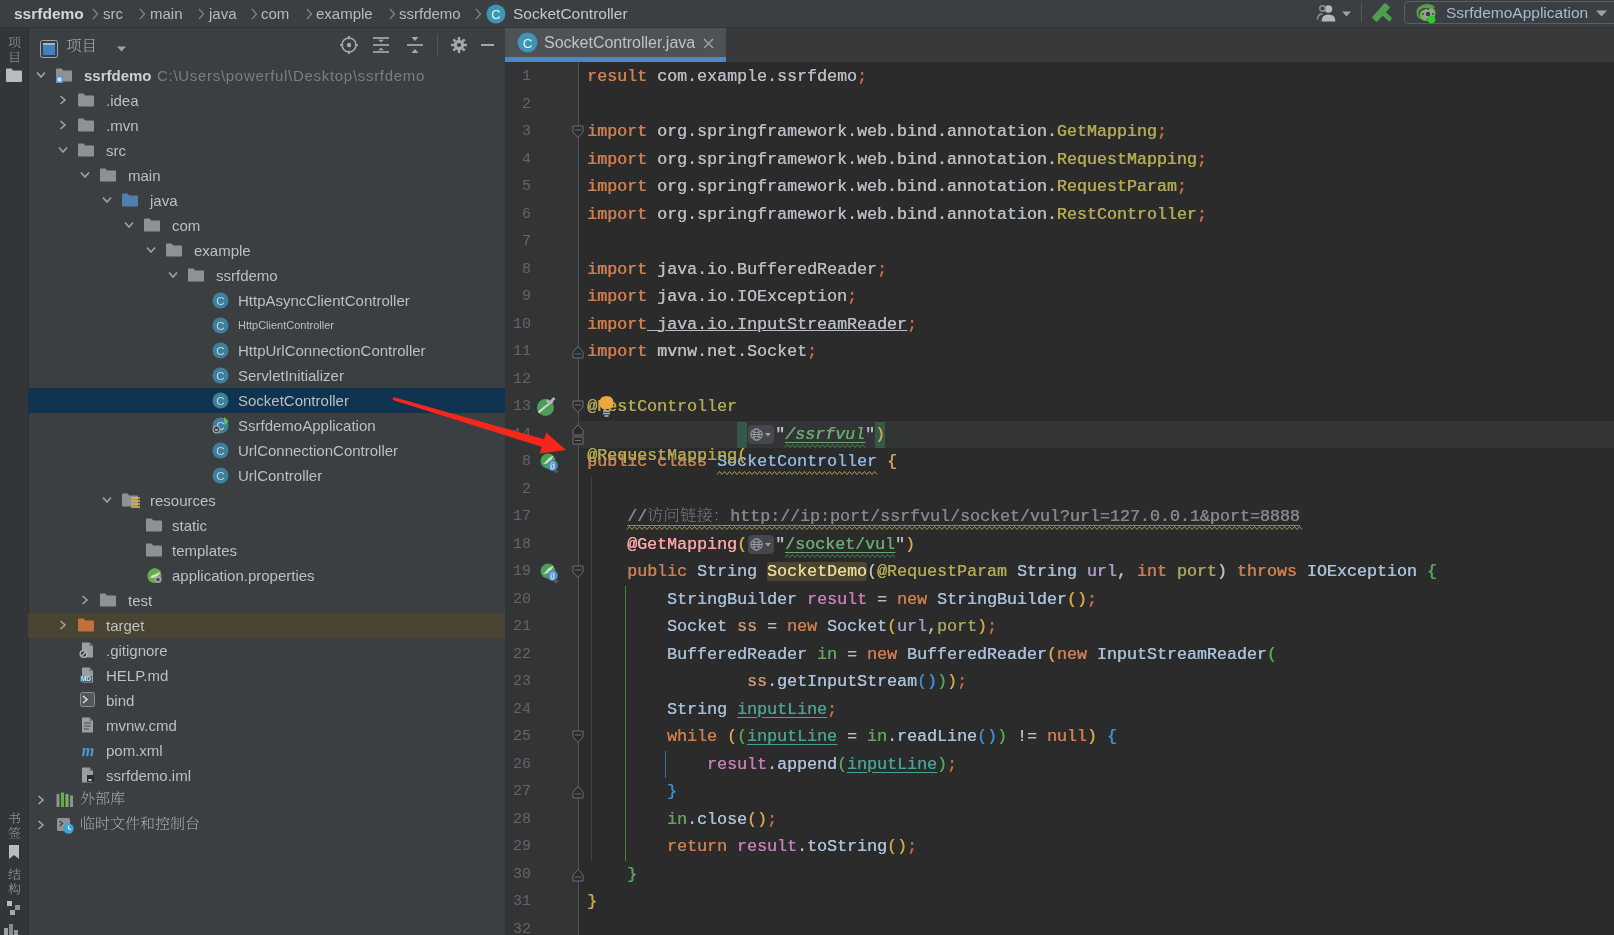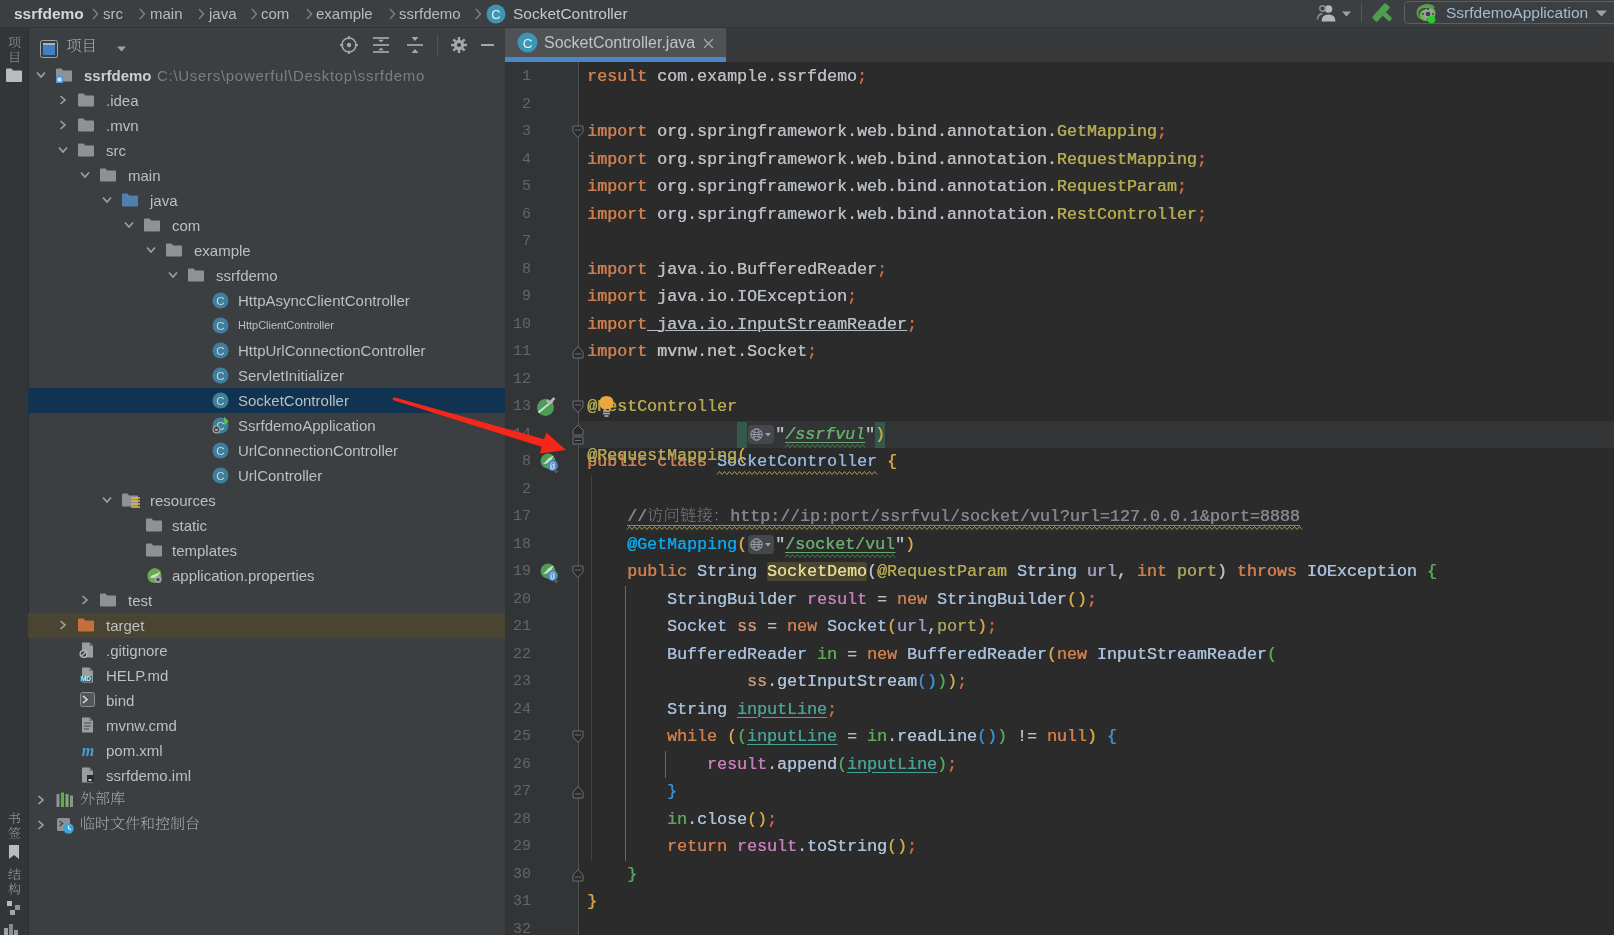--- a/index.html
+++ b/index.html
@@ -583,21 +583,21 @@
       <path transform="translate(33.00,13.93) scale(0.01620,-0.01620)" d="M851 493Q851 493 864.0 483.0Q877 473 895.0 458.0Q913 443 927 429Q924 413 901 413H586L578 443H811ZM751 810Q747 802 736.5 796.5Q726 791 704 795L715 810Q708 774 695.0 723.0Q682 672 665.5 616.0Q649 560 632.0 507.0Q615 454 601 413H611L582 387L528 438Q539 444 555.5 449.5Q572 455 584 458L562 423Q573 451 585.5 491.0Q598 531 612.0 577.5Q626 624 639.0 671.5Q652 719 662.5 761.5Q673 804 679 836ZM800 586Q798 576 790.0 569.0Q782 562 763 560V32Q763 29 758.0 25.0Q753 21 745.5 17.5Q738 14 730 14H721V596ZM889 324Q889 324 901.5 314.0Q914 304 932.0 289.0Q950 274 964 260Q960 244 939 244H531L523 274H848ZM868 742Q868 742 880.5 732.0Q893 722 911.0 707.0Q929 692 943 678Q940 662 917 662H519L511 692H826ZM368 778Q408 749 431.5 720.5Q455 692 465.5 666.0Q476 640 477.0 620.0Q478 600 471.5 587.5Q465 575 454.0 573.5Q443 572 431 583Q431 614 419.5 648.5Q408 683 390.5 715.5Q373 748 354 771ZM438 104Q449 104 456.0 101.5Q463 99 470 91Q502 52 539.5 32.0Q577 12 626.5 5.0Q676 -2 742 -2Q803 -2 859.5 -1.5Q916 -1 978 1V-13Q964 -15 956.0 -23.5Q948 -32 946 -46Q911 -46 877.0 -46.0Q843 -46 808.0 -46.0Q773 -46 733 -46Q663 -46 613.0 -35.5Q563 -25 525.5 0.0Q488 25 455 69Q442 83 428 69Q419 56 403.5 36.0Q388 16 371.5 -5.0Q355 -26 343 -43Q350 -55 339 -63L295 -12Q312 1 333.5 20.5Q355 40 376.0 59.0Q397 78 414.0 91.0Q431 104 438 104ZM460 86H418V435H332L326 464H404L435 506L507 446Q502 441 491.5 435.5Q481 430 460 427ZM298 750Q298 750 309.0 741.0Q320 732 336.0 719.0Q352 706 365 692Q362 676 340 676H130L145 706H262ZM169 10Q185 23 211.5 47.0Q238 71 271.0 102.0Q304 133 338 166L350 153Q336 135 312.0 105.0Q288 75 258.5 38.5Q229 2 197 -34ZM211 518 220 512V9L186 -7L197 15Q208 1 208.5 -12.5Q209 -26 205.0 -35.5Q201 -45 196 -49L147 -1Q166 14 171.5 21.0Q177 28 177 39V518ZM301 393Q301 393 312.5 383.5Q324 374 340.5 360.5Q357 347 370 334Q366 318 345 318H44L36 348H264ZM286 569Q286 569 297.0 560.0Q308 551 323.5 538.5Q339 526 351 513Q347 497 326 497H101L93 527H252ZM206 794Q191 742 167.0 677.5Q143 613 114.0 550.5Q85 488 54 441L39 450Q56 486 74.0 535.5Q92 585 108.5 639.5Q125 694 138.0 746.0Q151 798 158 839L240 814Q239 806 231.5 801.0Q224 796 206 794Z"></path>
       <path transform="translate(49.50,13.93) scale(0.01620,-0.01620)" d="M441 157Q563 126 649.0 97.0Q735 68 789.5 42.0Q844 16 874.0 -5.0Q904 -26 914.0 -42.0Q924 -58 920.0 -66.5Q916 -75 903.5 -76.0Q891 -77 876 -68Q804 -15 684.0 38.5Q564 92 412 140ZM412 140Q429 164 450.5 201.0Q472 238 494.0 279.5Q516 321 533.5 359.0Q551 397 561 422L638 397Q634 387 624.0 381.5Q614 376 588 379L603 392Q593 370 576.5 338.0Q560 306 540.0 271.0Q520 236 499.0 202.0Q478 168 460 140ZM571 840Q608 825 630.0 807.5Q652 790 662.5 772.5Q673 755 674.0 740.5Q675 726 669.5 716.5Q664 707 654.5 705.0Q645 703 633 712Q629 743 607.0 777.0Q585 811 559 832ZM815 295Q794 211 756.5 148.5Q719 86 659.0 41.0Q599 -4 512.0 -32.5Q425 -61 304 -77L299 -58Q444 -31 539.0 14.0Q634 59 688.5 131.5Q743 204 765 311H815ZM833 620Q826 601 795 601Q776 567 746.5 527.0Q717 487 687 454H664Q680 480 696.0 513.0Q712 546 726.5 580.5Q741 615 751 644ZM474 649Q510 625 531.5 601.0Q553 577 563.0 556.0Q573 535 573.5 518.0Q574 501 568.0 491.5Q562 482 552.0 480.5Q542 479 531 489Q529 514 517.5 542.0Q506 570 491.0 596.5Q476 623 461 642ZM881 359Q881 359 888.0 353.0Q895 347 906.0 338.0Q917 329 929.5 318.0Q942 307 952 297Q950 289 944.0 285.0Q938 281 927 281H322L314 311H842ZM881 520Q881 520 888.0 514.0Q895 508 906.5 499.0Q918 490 930.5 479.0Q943 468 953 458Q949 442 927 442H364L356 472H842ZM877 743Q877 743 883.5 738.0Q890 733 900.5 724.5Q911 716 922.5 706.0Q934 696 943 686Q940 670 919 670H373L365 700H842ZM28 295Q56 304 108.5 324.5Q161 345 228.0 372.5Q295 400 366 430L372 415Q319 387 245.5 346.5Q172 306 79 259Q76 240 62 233ZM276 824Q274 814 265.5 807.0Q257 800 239 798V7Q239 -14 234.0 -30.5Q229 -47 212.5 -57.5Q196 -68 160 -72Q158 -62 153.5 -52.5Q149 -43 140 -37Q130 -30 111.5 -25.5Q93 -21 65 -18V-1Q65 -1 79.0 -2.0Q93 -3 112.0 -4.5Q131 -6 148.5 -7.0Q166 -8 172 -8Q186 -8 190.5 -3.5Q195 1 195 12V834ZM317 658Q317 658 328.5 648.5Q340 639 356.5 625.5Q373 612 387 598Q383 582 361 582H50L42 612H279Z"></path>
       <path transform="translate(66.00,13.93) scale(0.01620,-0.01620)" d="M218 38Q196 38 181.5 53.0Q167 68 167 87Q167 109 181.5 123.0Q196 137 218 137Q241 137 255.0 123.0Q269 109 269 87Q269 68 255.0 53.0Q241 38 218 38ZM218 446Q196 446 181.5 461.0Q167 476 167 495Q167 517 181.5 531.0Q196 545 218 545Q241 545 255.0 531.0Q269 517 269 495Q269 476 255.0 461.0Q241 446 218 446Z"></path>
     </svg>
   </div>
 <div class="cl" style="left:730px;top:503.00px;color:#82868b">http://ip:port/ssrfvul/socket/vul?url=127.0.0.1&amp;port=8888</div>
 <div class="abs" style="left:627px;top:524.8px;width:673px;height:1px;background:#82868b"></div>
 <svg class="abs" style="left:627.0px;top:525.8px" width="673" height="4" viewBox="0 0 673 4">
     <path d="M0 3.5 L2.5 0.5 L5.0 3.5 L7.5 0.5 L10.0 3.5 L12.5 0.5 L15.0 3.5 L17.5 0.5 L20.0 3.5 L22.5 0.5 L25.0 3.5 L27.5 0.5 L30.0 3.5 L32.5 0.5 L35.0 3.5 L37.5 0.5 L40.0 3.5 L42.5 0.5 L45.0 3.5 L47.5 0.5 L50.0 3.5 L52.5 0.5 L55.0 3.5 L57.5 0.5 L60.0 3.5 L62.5 0.5 L65.0 3.5 L67.5 0.5 L70.0 3.5 L72.5 0.5 L75.0 3.5 L77.5 0.5 L80.0 3.5 L82.5 0.5 L85.0 3.5 L87.5 0.5 L90.0 3.5 L92.5 0.5 L95.0 3.5 L97.5 0.5 L100.0 3.5 L102.5 0.5 L105.0 3.5 L107.5 0.5 L110.0 3.5 L112.5 0.5 L115.0 3.5 L117.5 0.5 L120.0 3.5 L122.5 0.5 L125.0 3.5 L127.5 0.5 L130.0 3.5 L132.5 0.5 L135.0 3.5 L137.5 0.5 L140.0 3.5 L142.5 0.5 L145.0 3.5 L147.5 0.5 L150.0 3.5 L152.5 0.5 L155.0 3.5 L157.5 0.5 L160.0 3.5 L162.5 0.5 L165.0 3.5 L167.5 0.5 L170.0 3.5 L172.5 0.5 L175.0 3.5 L177.5 0.5 L180.0 3.5 L182.5 0.5 L185.0 3.5 L187.5 0.5 L190.0 3.5 L192.5 0.5 L195.0 3.5 L197.5 0.5 L200.0 3.5 L202.5 0.5 L205.0 3.5 L207.5 0.5 L210.0 3.5 L212.5 0.5 L215.0 3.5 L217.5 0.5 L220.0 3.5 L222.5 0.5 L225.0 3.5 L227.5 0.5 L230.0 3.5 L232.5 0.5 L235.0 3.5 L237.5 0.5 L240.0 3.5 L242.5 0.5 L245.0 3.5 L247.5 0.5 L250.0 3.5 L252.5 0.5 L255.0 3.5 L257.5 0.5 L260.0 3.5 L262.5 0.5 L265.0 3.5 L267.5 0.5 L270.0 3.5 L272.5 0.5 L275.0 3.5 L277.5 0.5 L280.0 3.5 L282.5 0.5 L285.0 3.5 L287.5 0.5 L290.0 3.5 L292.5 0.5 L295.0 3.5 L297.5 0.5 L300.0 3.5 L302.5 0.5 L305.0 3.5 L307.5 0.5 L310.0 3.5 L312.5 0.5 L315.0 3.5 L317.5 0.5 L320.0 3.5 L322.5 0.5 L325.0 3.5 L327.5 0.5 L330.0 3.5 L332.5 0.5 L335.0 3.5 L337.5 0.5 L340.0 3.5 L342.5 0.5 L345.0 3.5 L347.5 0.5 L350.0 3.5 L352.5 0.5 L355.0 3.5 L357.5 0.5 L360.0 3.5 L362.5 0.5 L365.0 3.5 L367.5 0.5 L370.0 3.5 L372.5 0.5 L375.0 3.5 L377.5 0.5 L380.0 3.5 L382.5 0.5 L385.0 3.5 L387.5 0.5 L390.0 3.5 L392.5 0.5 L395.0 3.5 L397.5 0.5 L400.0 3.5 L402.5 0.5 L405.0 3.5 L407.5 0.5 L410.0 3.5 L412.5 0.5 L415.0 3.5 L417.5 0.5 L420.0 3.5 L422.5 0.5 L425.0 3.5 L427.5 0.5 L430.0 3.5 L432.5 0.5 L435.0 3.5 L437.5 0.5 L440.0 3.5 L442.5 0.5 L445.0 3.5 L447.5 0.5 L450.0 3.5 L452.5 0.5 L455.0 3.5 L457.5 0.5 L460.0 3.5 L462.5 0.5 L465.0 3.5 L467.5 0.5 L470.0 3.5 L472.5 0.5 L475.0 3.5 L477.5 0.5 L480.0 3.5 L482.5 0.5 L485.0 3.5 L487.5 0.5 L490.0 3.5 L492.5 0.5 L495.0 3.5 L497.5 0.5 L500.0 3.5 L502.5 0.5 L505.0 3.5 L507.5 0.5 L510.0 3.5 L512.5 0.5 L515.0 3.5 L517.5 0.5 L520.0 3.5 L522.5 0.5 L525.0 3.5 L527.5 0.5 L530.0 3.5 L532.5 0.5 L535.0 3.5 L537.5 0.5 L540.0 3.5 L542.5 0.5 L545.0 3.5 L547.5 0.5 L550.0 3.5 L552.5 0.5 L555.0 3.5 L557.5 0.5 L560.0 3.5 L562.5 0.5 L565.0 3.5 L567.5 0.5 L570.0 3.5 L572.5 0.5 L575.0 3.5 L577.5 0.5 L580.0 3.5 L582.5 0.5 L585.0 3.5 L587.5 0.5 L590.0 3.5 L592.5 0.5 L595.0 3.5 L597.5 0.5 L600.0 3.5 L602.5 0.5 L605.0 3.5 L607.5 0.5 L610.0 3.5 L612.5 0.5 L615.0 3.5 L617.5 0.5 L620.0 3.5 L622.5 0.5 L625.0 3.5 L627.5 0.5 L630.0 3.5 L632.5 0.5 L635.0 3.5 L637.5 0.5 L640.0 3.5 L642.5 0.5 L645.0 3.5 L647.5 0.5 L650.0 3.5 L652.5 0.5 L655.0 3.5 L657.5 0.5 L660.0 3.5 L662.5 0.5 L665.0 3.5 L667.5 0.5 L670.0 3.5 L672.5 0.5 L675.0 3.5" stroke="#b2a852" fill="none" stroke-width="0.9"></path>
   </svg>
-<div class="cl" style="left:587px;top:530.50px"><span style="color:#0ea5e9;">    @GetMapping</span><span style="color:#d2a648;margin-left:110px"></span></div>
+<div class="cl" style="left:587px;top:530.50px"><span style="color:#fca5a5;">    @GetMapping</span><span style="color:#d2a648;margin-left:110px"></span></div>
 <div class="cl" style="left:737px;top:530.50px"><span style="color:#d2a648;">(</span></div>
 <div class="abs" style="left:748px;top:534.7px;width:26px;height:19px;background:#45474d;border-radius:4px"></div>
 <svg class="abs" style="left:750px;top:537.5px" width="13" height="13" viewBox="0 0 13 13">
 <g stroke="#9da0a8" stroke-width="1" fill="none">
       <circle cx="6.5" cy="6.5" r="5.7"></circle>
       <ellipse cx="6.5" cy="6.5" rx="2.6" ry="5.7"></ellipse>
 <line x1="0.8" y1="6.5" x2="12.2" y2="6.5"></line>
       <path d="M1.6 3.5 Q6.5 5.7 11.4 3.5 M1.6 9.5 Q6.5 7.3 11.4 9.5"></path>
     </g>
   </svg>

